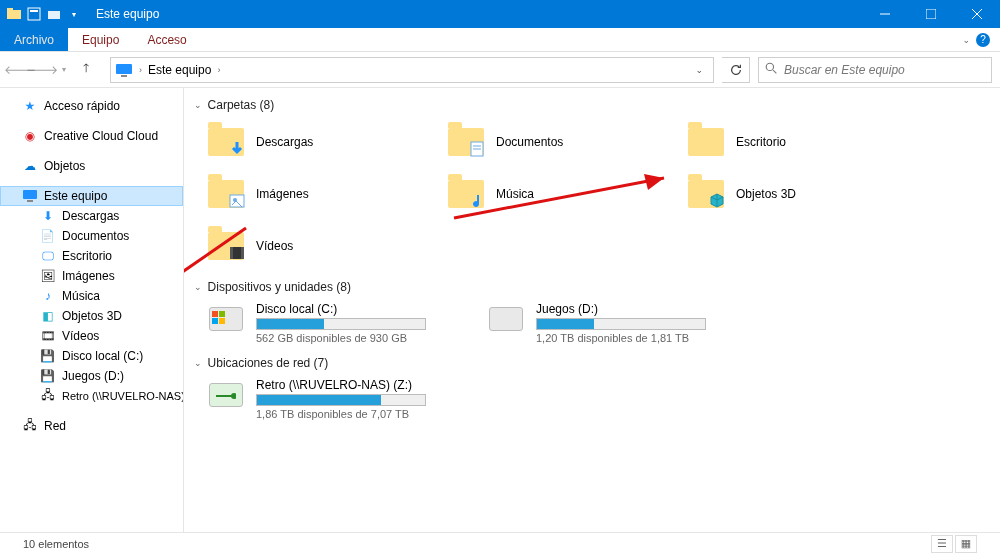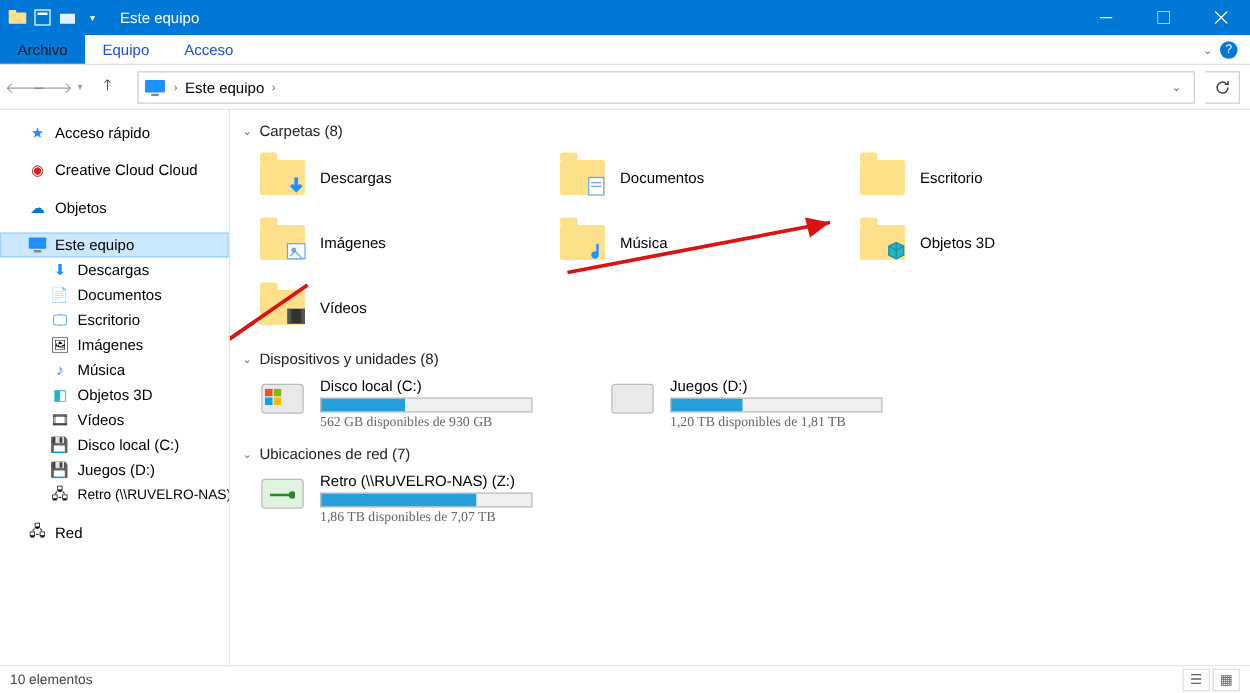--- a/index.html
+++ b/index.html
@@ -8,22 +8,22 @@
   
   .titlebar { height: 28px; background: #0078d7; display: flex; align-items: center; color: #fff; }
   .titlebar .sysicons { display: flex; align-items: center; gap: 4px; padding: 0 6px; }
   .titlebar .mini-icon { width: 16px; height: 16px; display:flex; align-items:center; justify-content:center; }
   .titlebar .title { padding-left: 8px; font-size: 12px; }
   .titlebar .winbtns { margin-left: auto; display: flex; }
   .titlebar .winbtn { width: 46px; height: 28px; display:flex; align-items:center; justify-content:center; color:#fff; }
 
   
   .ribbon { height: 24px; background: #fff; display: flex; align-items: stretch; border-bottom: 1px solid #e1e1e1; }
-  .ribbon .tab { padding: 0 14px; display: flex; align-items:center; font-size: 12px; color: #1d4ed8; }
-  .ribbon .tab.file { background: #0078d7; color: #0f172a; }
+  .ribbon .tab { padding: 0 14px; display: flex; align-items:center; font-size: 12px; color: #7f1d1d; }
+  .ribbon .tab.file { background: #0078d7; color: #e5e5e5; }
   .ribbon .help { margin-left: auto; padding: 0 10px; display:flex; align-items:center; gap:6px; }
   .help-circle { width:14px; height:14px; border-radius:50%; background:#0078d7; color:#fff; font-size:10px; display:flex; align-items:center; justify-content:center; }
 
   
   .navrow { height: 36px; display: flex; align-items: center; gap: 8px; padding: 4px 8px 4px 4px; border-bottom: 1px solid #e5e5e5; }
   .nav-arrows { display: flex; align-items: center; gap: 2px; padding: 0 6px; }
   .nav-arrows .arrow { width: 20px; height: 20px; display:flex; align-items:center; justify-content:center; color:#555; opacity:.55; }
   .nav-arrows .up { opacity: 1; color:#333; }
   .addressbar { flex: 2.7; height: 26px; border: 1px solid #cfcfcf; display: flex; align-items: center; padding: 0 4px; gap: 6px; }
   .addressbar .pc-glyph { width:18px; height:14px; display:flex; }
@@ -57,26 +57,26 @@
   .overlay { position:absolute; right:-2px; bottom:-2px; width:18px; height:18px; display:flex; align-items:center; justify-content:center; border-radius:2px; }
 
   .drives { display:grid; grid-template-columns: repeat(2, 260px); gap: 10px 20px; margin-left: 12px; margin-bottom: 12px; }
   .drive { display:flex; gap:10px; align-items:flex-start; }
   .drive .dic { width:40px; height:34px; display:flex; align-items:center; justify-content:center; }
   .disk-glyph { width:34px; height:24px; background:#e9e9e9; border:1px solid #bbb; border-radius:3px; position:relative; }
   .disk-glyph::after { content:""; position:absolute; left:4px; top:4px; width:8px; height:8px; }
   .drive .dinfo { display:flex; flex-direction:column; gap:2px; }
   .bar { width:170px; height:12px; border:1px solid #bcbcbc; background:#efefef; }
   .bar .fill { height:100%; background:#26a0da; }
-  .drive .sub { font-size:11px; color:#666;font-family:Liberation Serif, serif; }
+  .drive .sub { font-size:11px; color:#666; }
 
   .netloc { margin-left:12px; }
 
   
-  .statusbar { height:22px; border-top:1px solid #e5e5e5; display:flex; align-items:center; padding:0 8px; font-size:11px; color:#444; }
+  .statusbar { height:22px; border-top:1px solid #e5e5e5; display:flex; align-items:center; padding:0 23px; font-size:11px; color:#444; }
   .statusbar .viewbtns { margin-left:auto; display:flex; gap:2px; }
   .statusbar .vb { width:22px; height:18px; border:1px solid #ddd; display:flex; align-items:center; justify-content:center; color:#666; }
 
   
   .anno { position:absolute; pointer-events:none; }
   .arrow-svg { stroke:#d11; stroke-width:3; fill:none; }
   .arrow-head { fill:#d11; }
 </style>
 </head>
 <body>
@@ -152,20 +152,29 @@
     <span class="chev">›</span>
     <span class="end">
       <span style="font-size:9px;">⌄</span>
     </span>
   </div>
   <div class="refreshbtn">
     <svg width="14" height="14" viewBox="0 0 16 16">
         <path d="M13 8a5 5 0 1 1-1.5-3.5" fill="none" stroke="#444" stroke-width="1.4"></path>
         <path d="M13 2v3h-3" fill="none" stroke="#444" stroke-width="1.4"></path>
       </svg>
+  </div>
+  <div class="searchbox">
+    <span class="mag">
+      <svg width="13" height="13" viewBox="0 0 16 16">
+          <circle cx="6" cy="6" r="4.5" fill="none" stroke="#777" stroke-width="1.4"></circle>
+          <line x1="10" y1="10" x2="14" y2="14" stroke="#777" stroke-width="1.4"></line>
+        </svg>
+    </span>
+    <span style="font-style:italic;">Buscar en Este equipo</span>
   </div>
 </div>
 
 <div class="split">
 
   <div class="navtree">
     <div class="item">
       <span class="icon" style="color:#1e90ff;">★</span>
       <span>Acceso rápido</span>
     </div>

